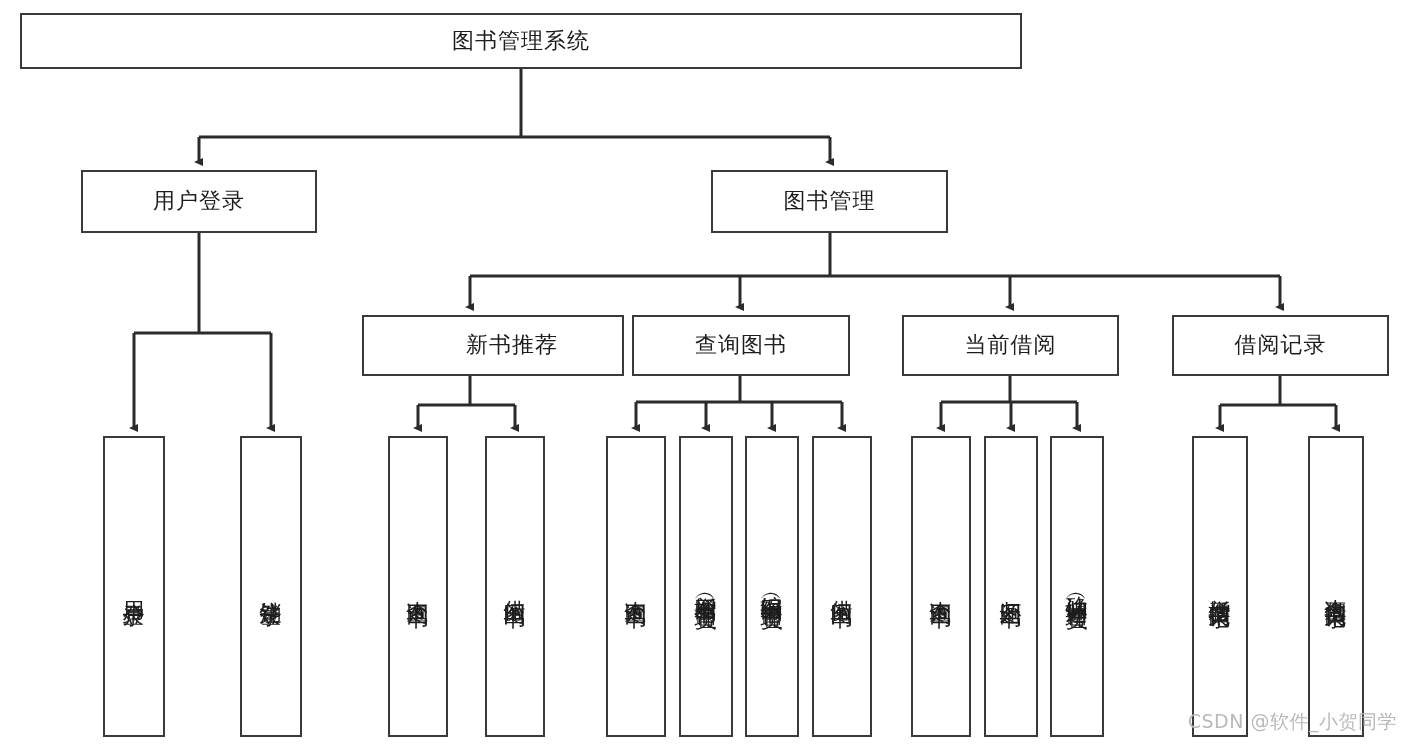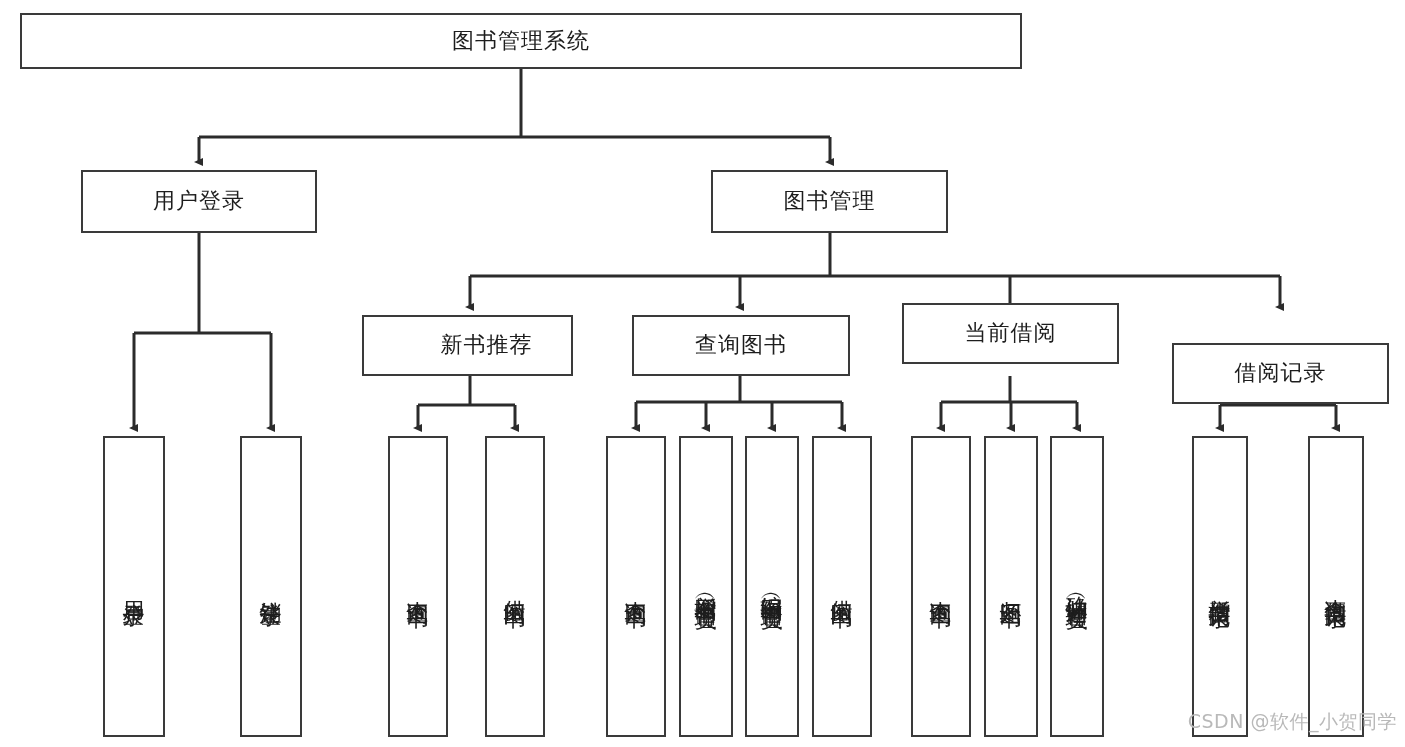--- a/index.html
+++ b/index.html
@@ -123,30 +123,30 @@
     <span class="label">图书管理系统</span>
   </div>
 
   <div class="node node-h" style="left:81px; top:170px; width:236px; height:63px;">
     <span class="label">用户登录</span>
   </div>
   <div class="node node-h" style="left:711px; top:170px; width:237px; height:63px;">
     <span class="label">图书管理</span>
   </div>
 
-  <div class="node node-h" style="left:362px; top:315px; width:211px; height:61px;padding-left:38px;">
+  <div class="node node-h" style="left:362px; top:315px; width:262px; height:61px;padding-left:38px;">
     <span class="label">新书推荐</span>
   </div>
   <div class="node node-h" style="left:632px; top:315px; width:218px; height:61px;">
     <span class="label">查询图书</span>
   </div>
-  <div class="node node-h" style="left:902px; top:303px; width:217px; height:61px;">
+  <div class="node node-h" style="left:902px; top:315px; width:217px; height:61px;">
     <span class="label">当前借阅</span>
   </div>
-  <div class="node node-h" style="left:1172px; top:315px; width:217px; height:61px;margin-top:28px;">
+  <div class="node node-h" style="left:1172px; top:315px; width:217px; height:61px;">
     <span class="label">借阅记录</span>
   </div>
 
   <div class="node node-v" style="left:103px; top:436px; width:62px; height:301px;">
     <span class="label">用户登录</span>
   </div>
   <div class="node node-v" style="left:240px; top:436px; width:62px; height:301px;">
     <span class="label">注销登录</span>
   </div>
 

